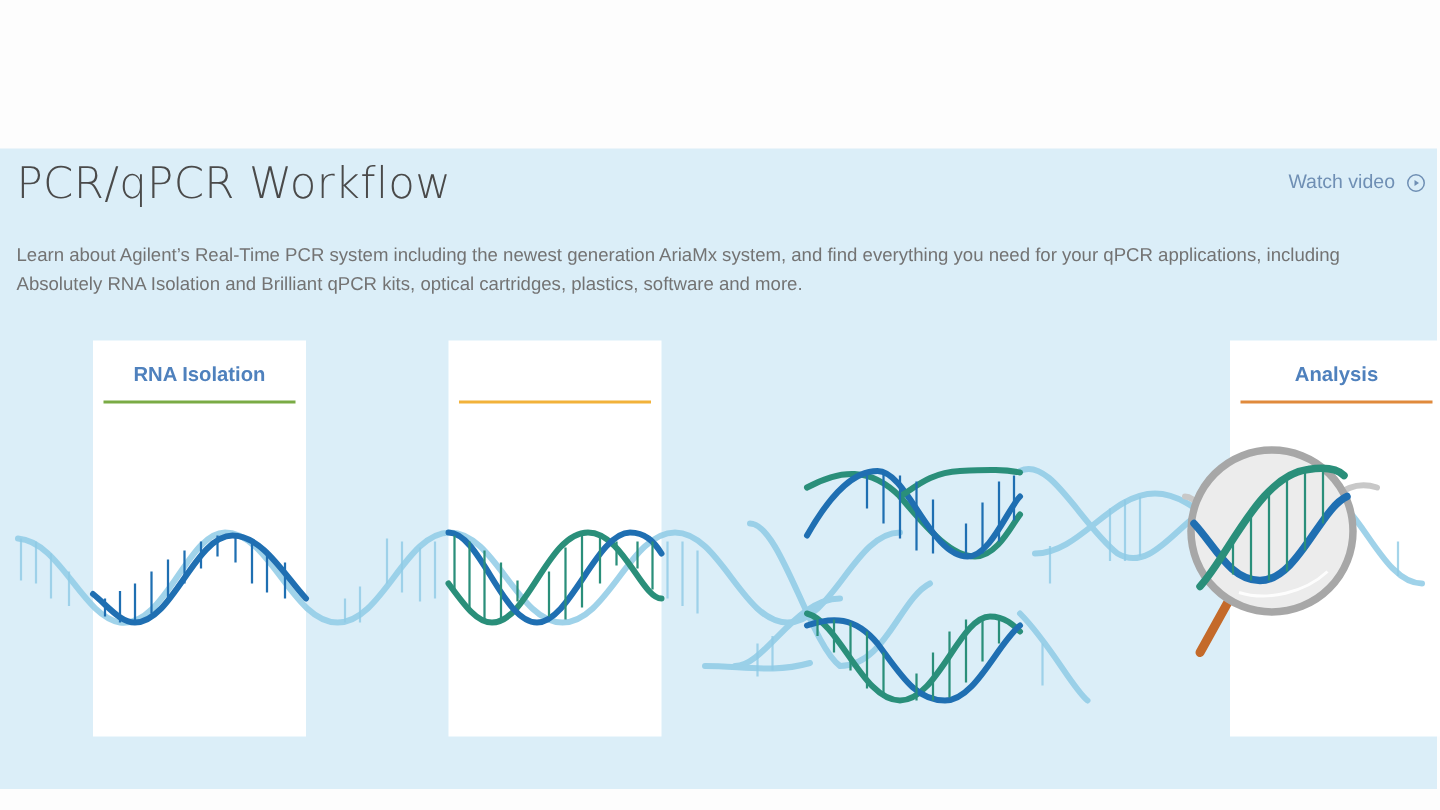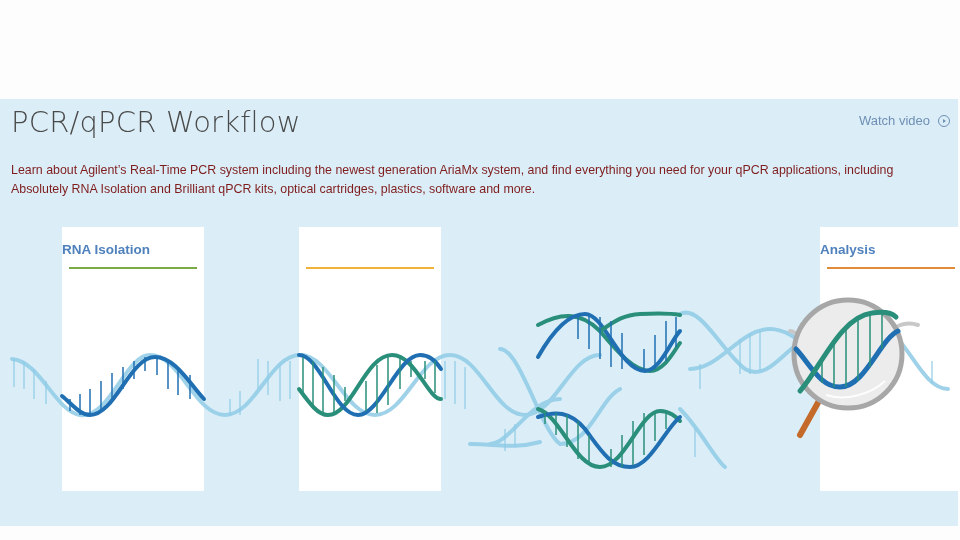--- a/index.html
+++ b/index.html
@@ -1,24 +1,24 @@
 <!DOCTYPE html>
 <html><head>
 <meta charset="utf-8">
 <style>
   html,body{margin:0;padding:0;background:#fdfdfd;}
   body{width:960px;height:540px;position:relative;overflow:hidden;font-family:"Liberation Sans",sans-serif;}
   .panel{position:absolute;left:0;top:58px;width:958px;height:427px;background:#dbeef8;margin-top:41px;}
   .title{position:absolute;left:11px;top:6px;font-size:29px;color:#4a4a4a;font-weight:normal;letter-spacing:0.2px;font-family:"DejaVu Sans",sans-serif;font-weight:300;}
-  .watch{position:absolute;right:8px;top:14px;font-size:13px;color:#6f8fb4;display:flex;align-items:center;gap:8px;cursor:pointer;}
+  .watch{position:absolute;right:8px;top:14px;font-size:13px;color:#6f8fb4;display:flex;align-items:flex-end;gap:8px;cursor:pointer;}
   .play{width:10px;height:10px;border:1px solid #6f8fb4;border-radius:50%;position:relative;}
   .play:after{content:"";position:absolute;left:4px;top:3px;border-left:3px solid #6f8fb4;border-top:2px solid transparent;border-bottom:2px solid transparent;}
-  .desc{position:absolute;left:11px;top:62px;width:940px;font-size:12.4px;line-height:19px;color:#7f1d1d;}
+  .desc{position:absolute;left:11px;top:62px;width:940px;font-size:12.4px;line-height:19px;color:#737373;}
   .card{position:absolute;top:128px;width:142px;height:264px;background:#fff;}
-  .card-label{position:absolute;top:15px;left:0;right:0;font-size:13.5px;font-weight:bold;color:#4f81bd;}
+  .card-label{position:absolute;top:15px;left:0;right:0;text-align:center;font-size:13.5px;font-weight:bold;color:#4f81bd;}
   .card-rule{position:absolute;top:40px;left:7px;right:7px;height:2px;}
   svg.dna{position:absolute;left:0;top:0;pointer-events:none;}
 </style>
 </head>
 <body>
 
 <div class="panel">
   <h1 class="title" style="margin:0;">PCR/qPCR Workflow</h1>
   <div class="watch">
     <span>Watch video</span>

